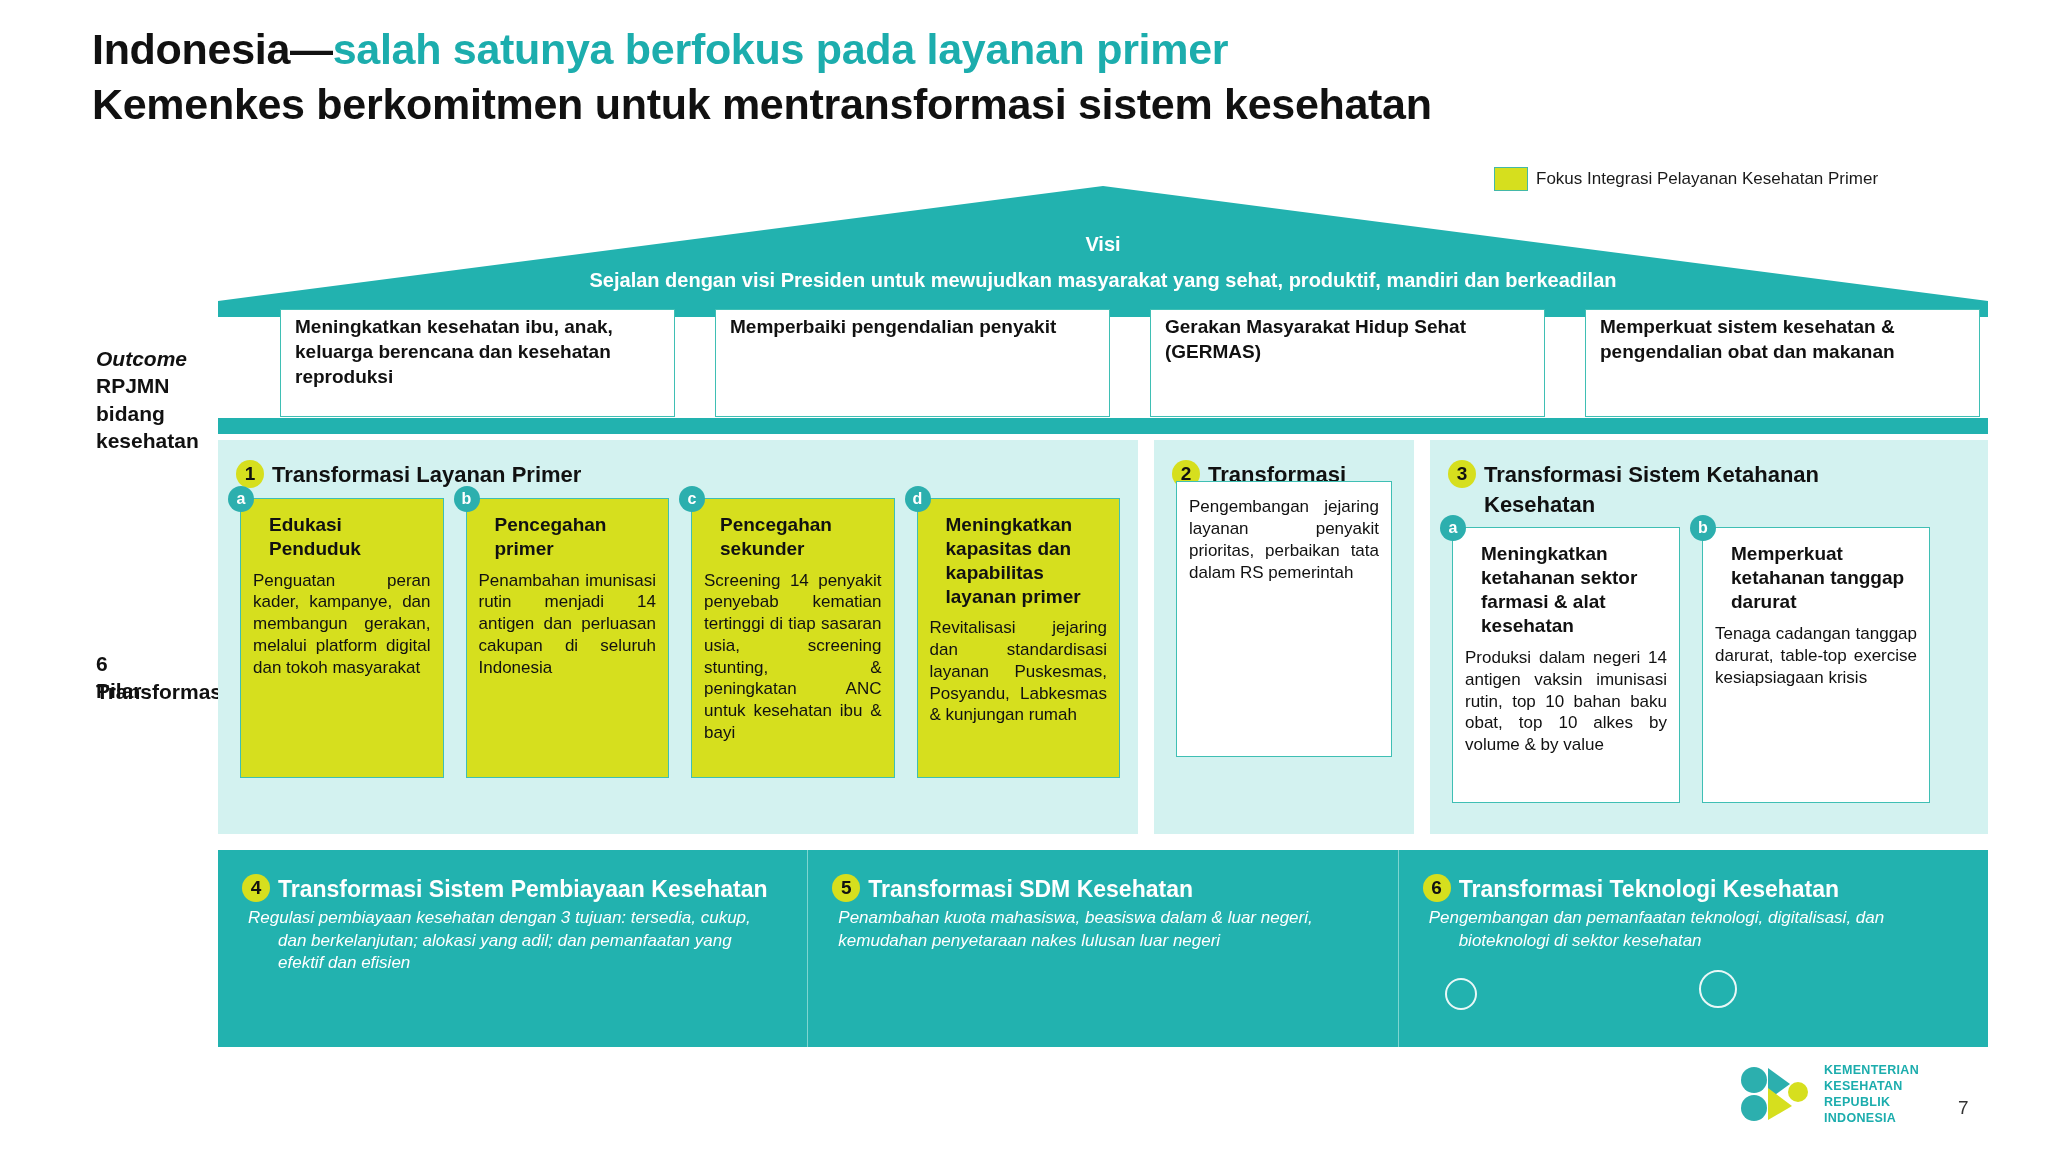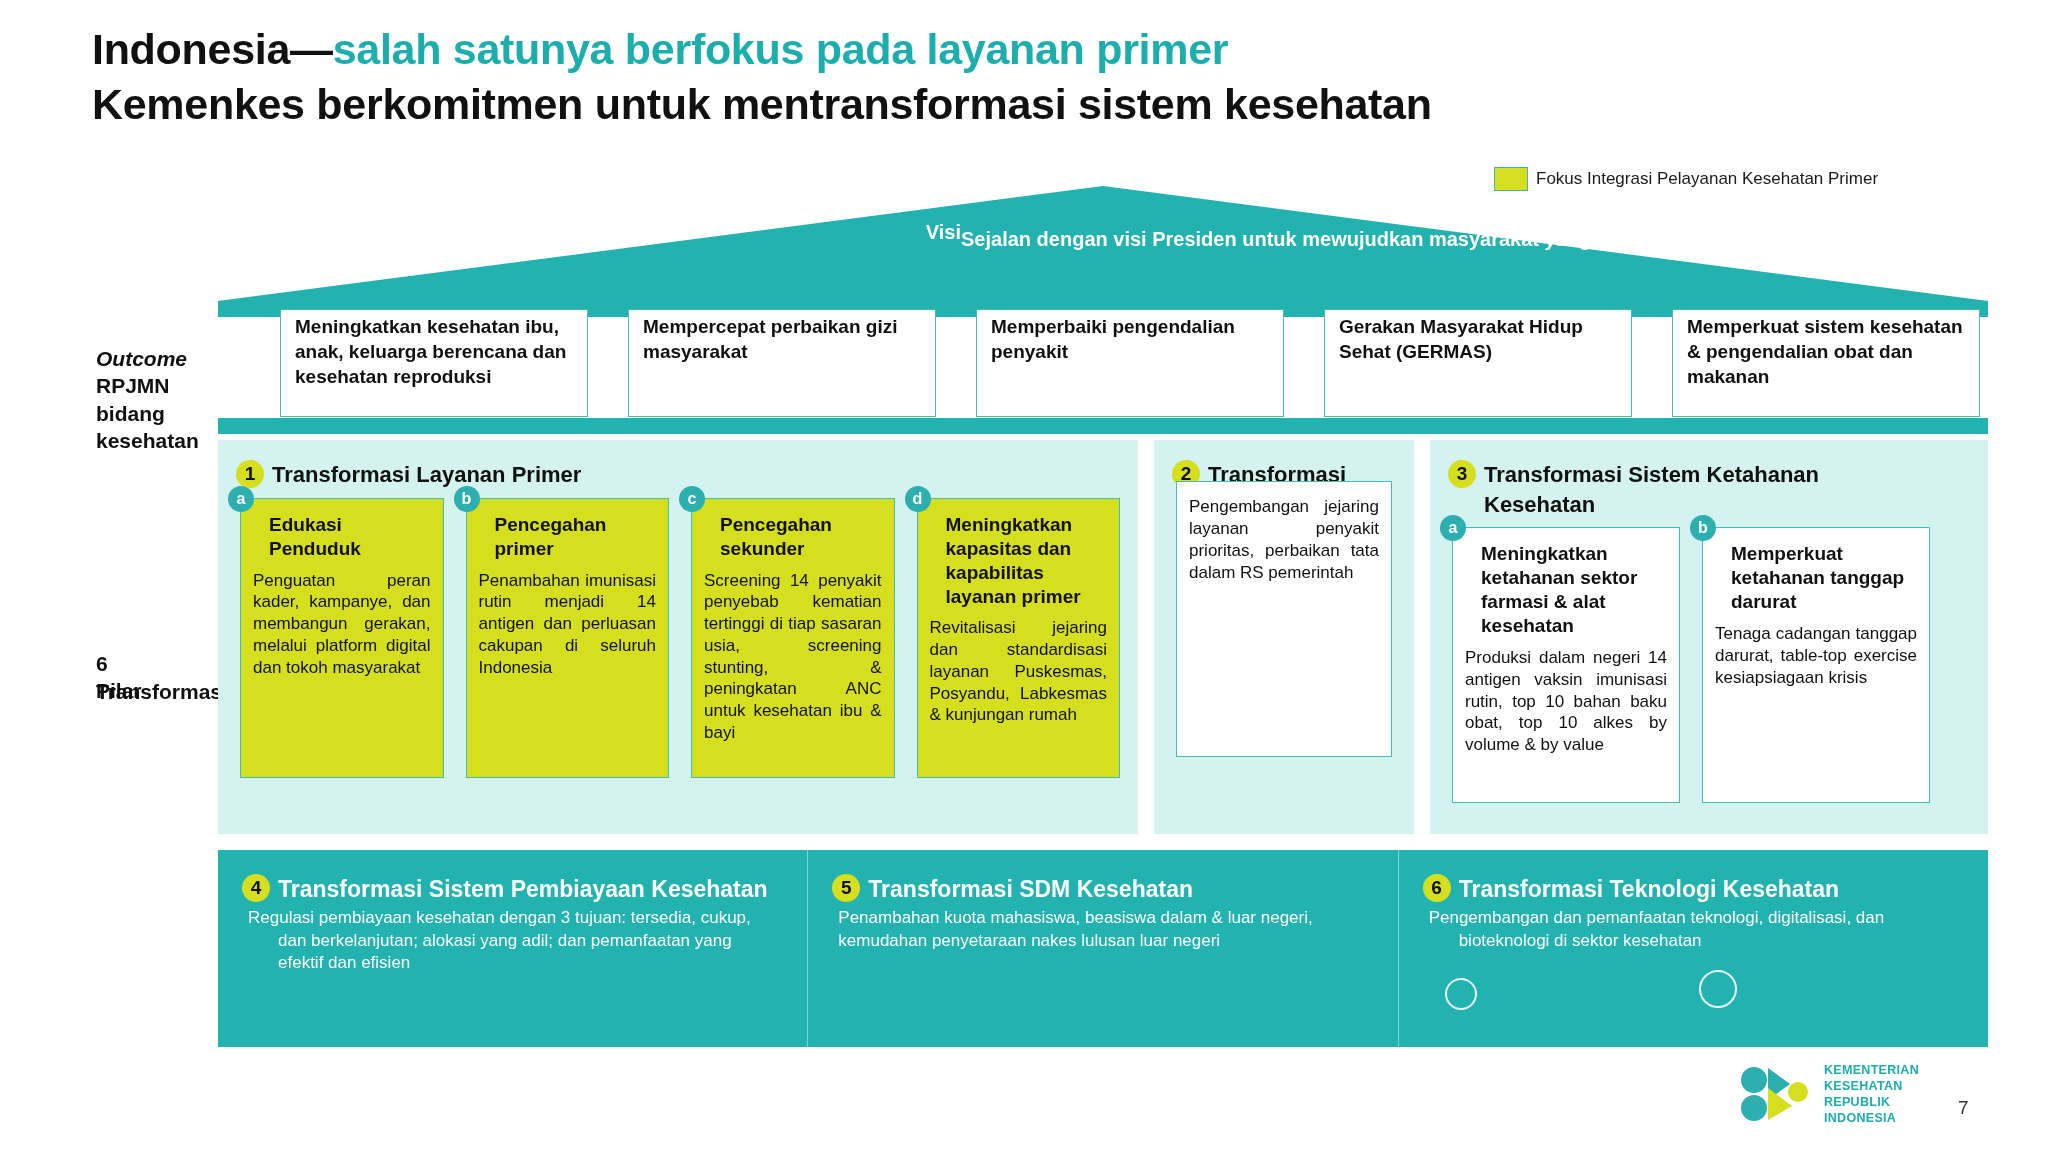--- a/index.html
+++ b/index.html
@@ -43,21 +43,21 @@
   .roof {
     position: absolute;
     left: 218px; top: 186px;
     width: 1770px; height: 115px;
     background: #22B2AF;
     clip-path: polygon(0% 100%, 50% 0%, 100% 100%, 100% 100%, 0% 100%);
   }
   .roof-inner {
     position: absolute;
     left: 218px; top: 186px; width: 1770px; height: 115px;
-    display: flex; flex-direction: row;
+    display: flex; flex-direction: column;
     align-items: center; justify-content: flex-end;
     padding-bottom: 9px;
     color: #ffffff;
   }
   .roof-title { font-size: 20px; font-weight: bold; margin-bottom: 13px; }
   .roof-sub { font-size: 20px; font-weight: bold; }
 
   
   .outcome-band {
     position: absolute;
@@ -184,21 +184,21 @@
   }
   .bottom-col + .bottom-col { border-left: 1.5px solid #7FD5D0; }
   .bottom-head {
     display: flex; align-items: flex-start; gap: 8px;
   }
   .bottom-title {
     font-size: 23px; font-weight: bold; line-height: 1.35; color: #fff;
   }
   .bottom-body {
     font-size: 17px; line-height: 1.33; color: #ffffff;
-    padding-left: 6px; margin-top: 2px;
+    padding-left: 6px; margin-top: 2px; font-style: italic;
   }
   .bottom-body.indent { padding-left: 36px; text-indent: -30px; }
 
   .ghost-circle {
     position: absolute;
     border: 2px solid #ffffff;
     border-radius: 50%;
     opacity: 0.9;
   }
 
@@ -241,21 +241,20 @@
 <div class="outcome-band"></div>
 <div class="outcome-band2"></div>
 
 <div class="outcome-label">
   <span class="it">Outcome</span>
   <span>RPJMN bidang kesehatan</span>
 </div>
 
 <div class="outcome-row">
   <div class="outcome-box">Meningkatkan kesehatan ibu, anak, keluarga berencana dan  kesehatan  reproduksi</div>
-  <div class="outcome-box">Mempercepat perbaikan  gizi masyarakat</div>
   <div class="outcome-box">Memperbaiki pengendalian penyakit</div>
   <div class="outcome-box">Gerakan Masyarakat Hidup Sehat (GERMAS)</div>
   <div class="outcome-box">Memperkuat sistem kesehatan &amp; pengendalian obat dan  makanan</div>
 </div>
 
 <div class="six-label">
   <div>6</div>
   <div class="overlap">Pilar</div>
   <div style="margin-top:-27px">Transformasi</div>
 </div>

